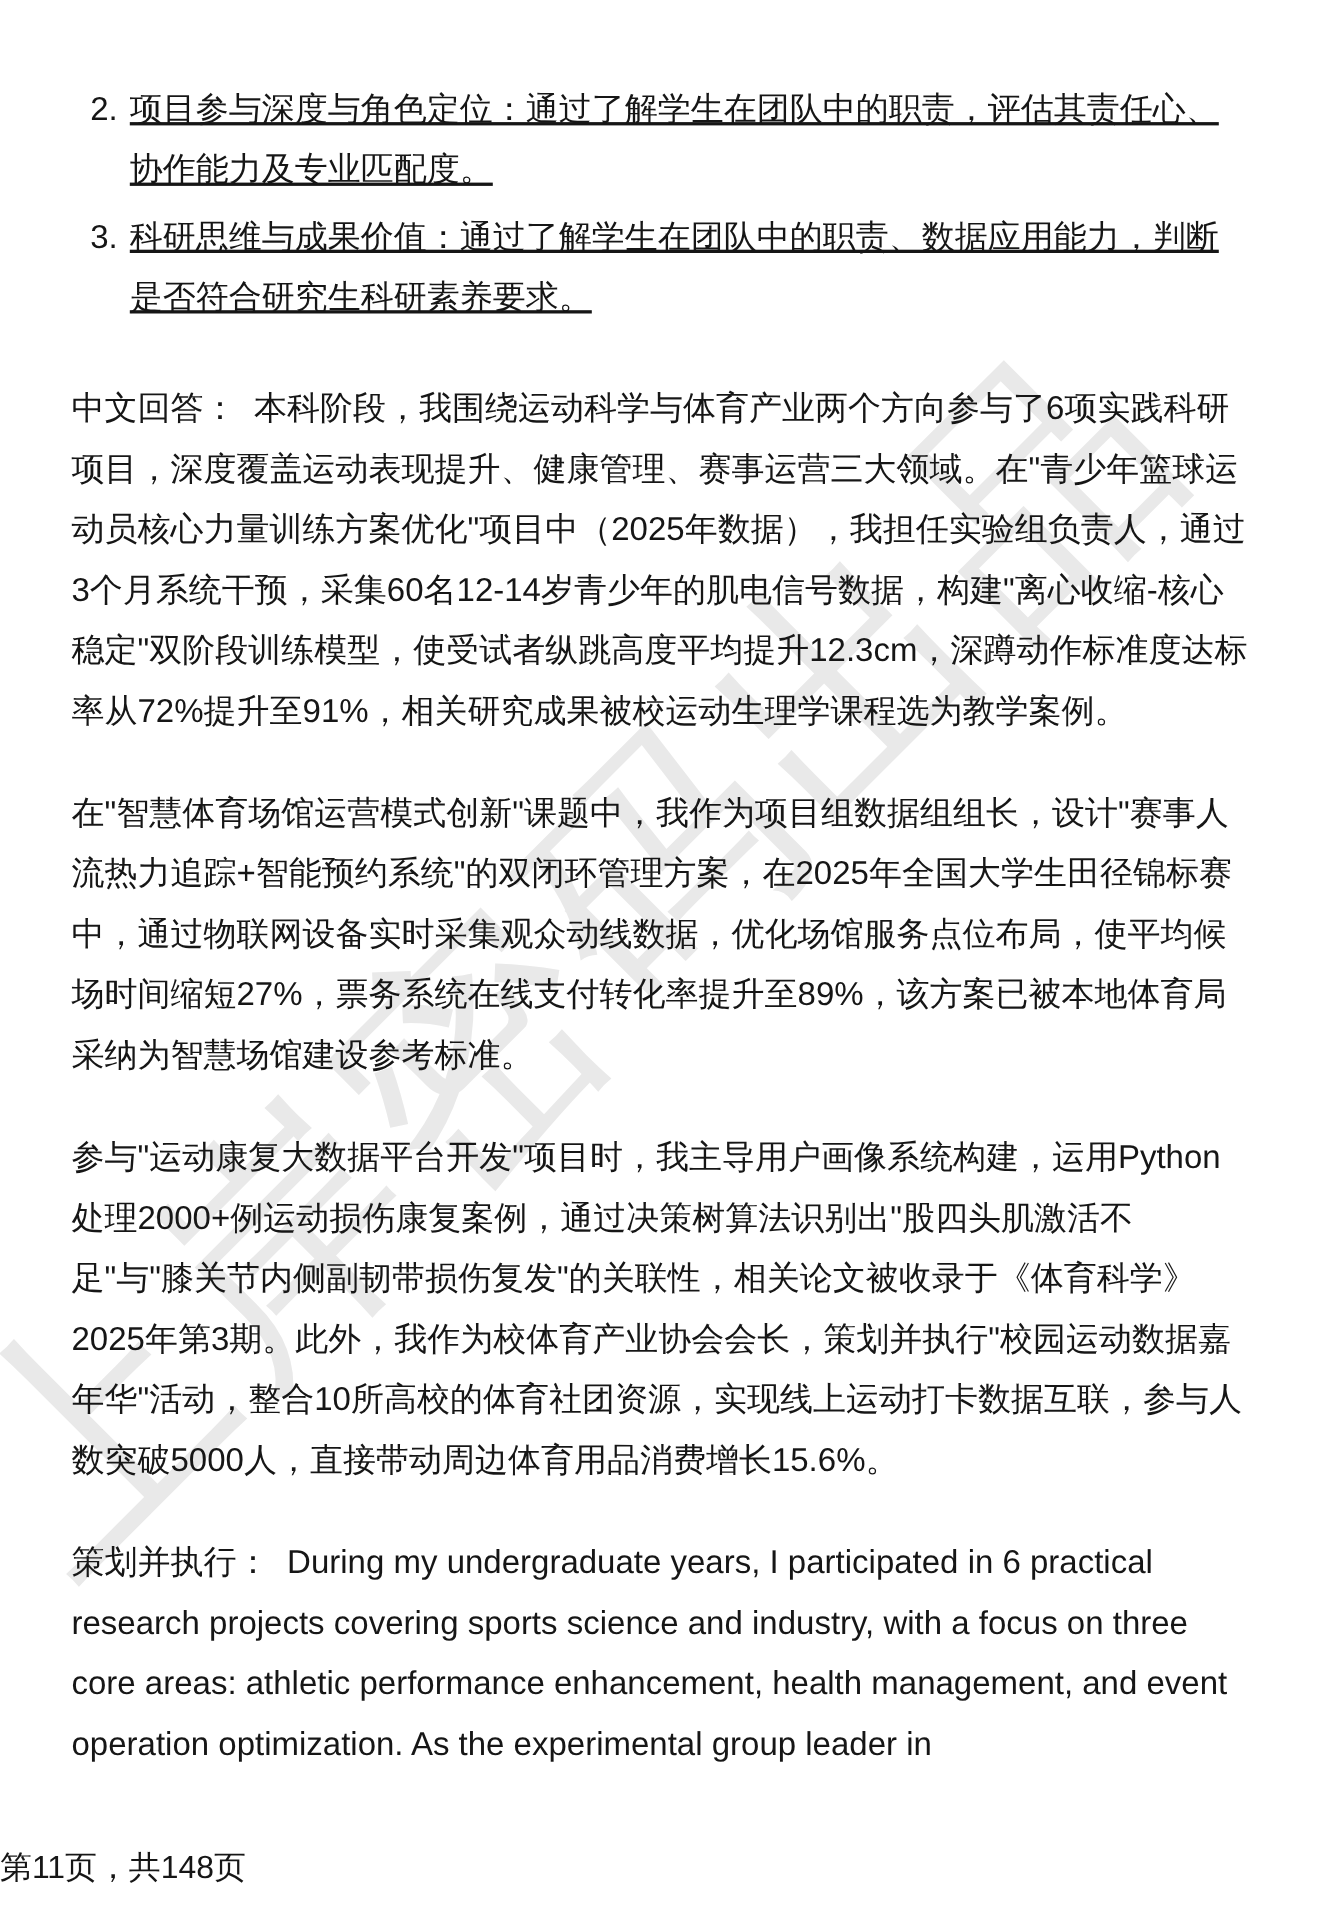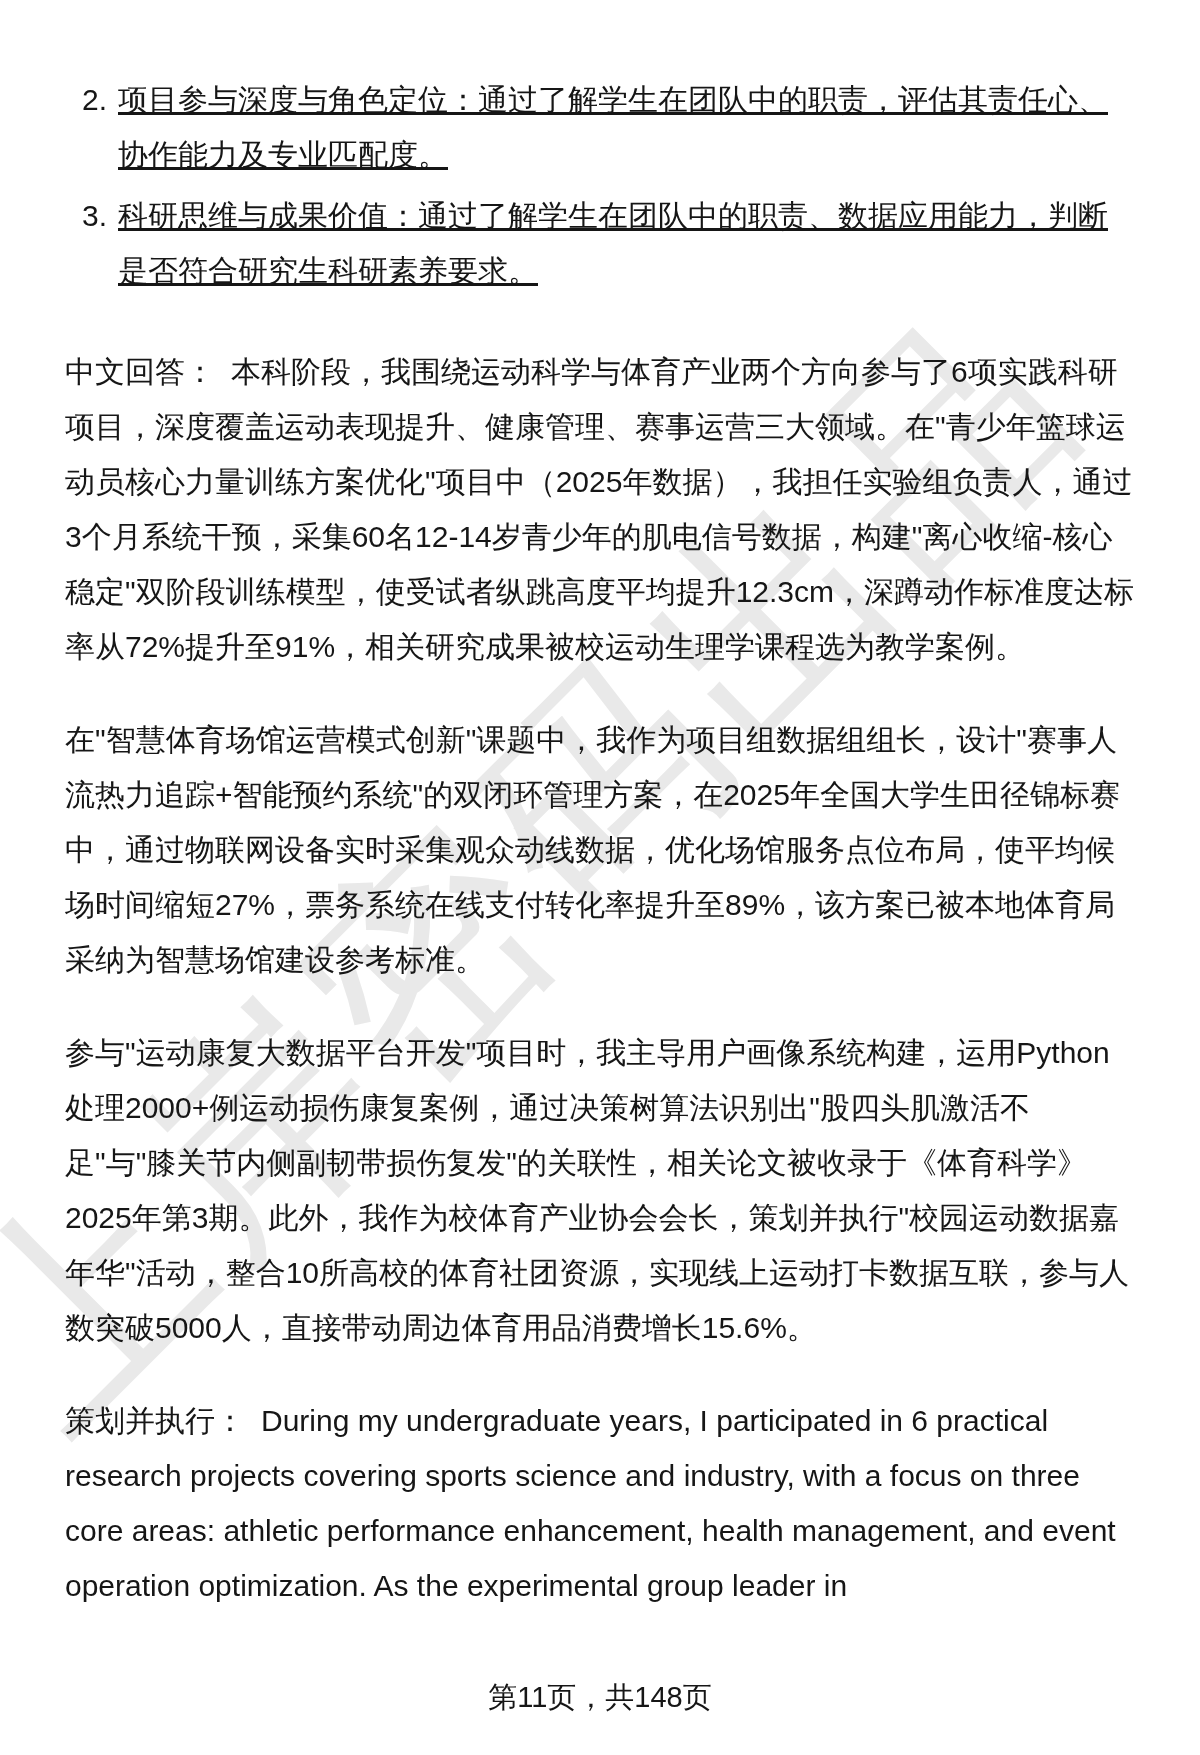--- a/index.html
+++ b/index.html
@@ -58,21 +58,21 @@
     margin-top: 46px;
   }
   .para-label {
     margin-right: 16px;
   }
   .footer {
     position: absolute;
     left: 0;
     right: 0;
     top: 1678px;
-    text-align: center;
+    text-align: left;
     font-size: 29px;
     color: #161616;
     z-index: 1;
   }
 </style>
 </head>
 <body>
 
 <div class="page">
 

